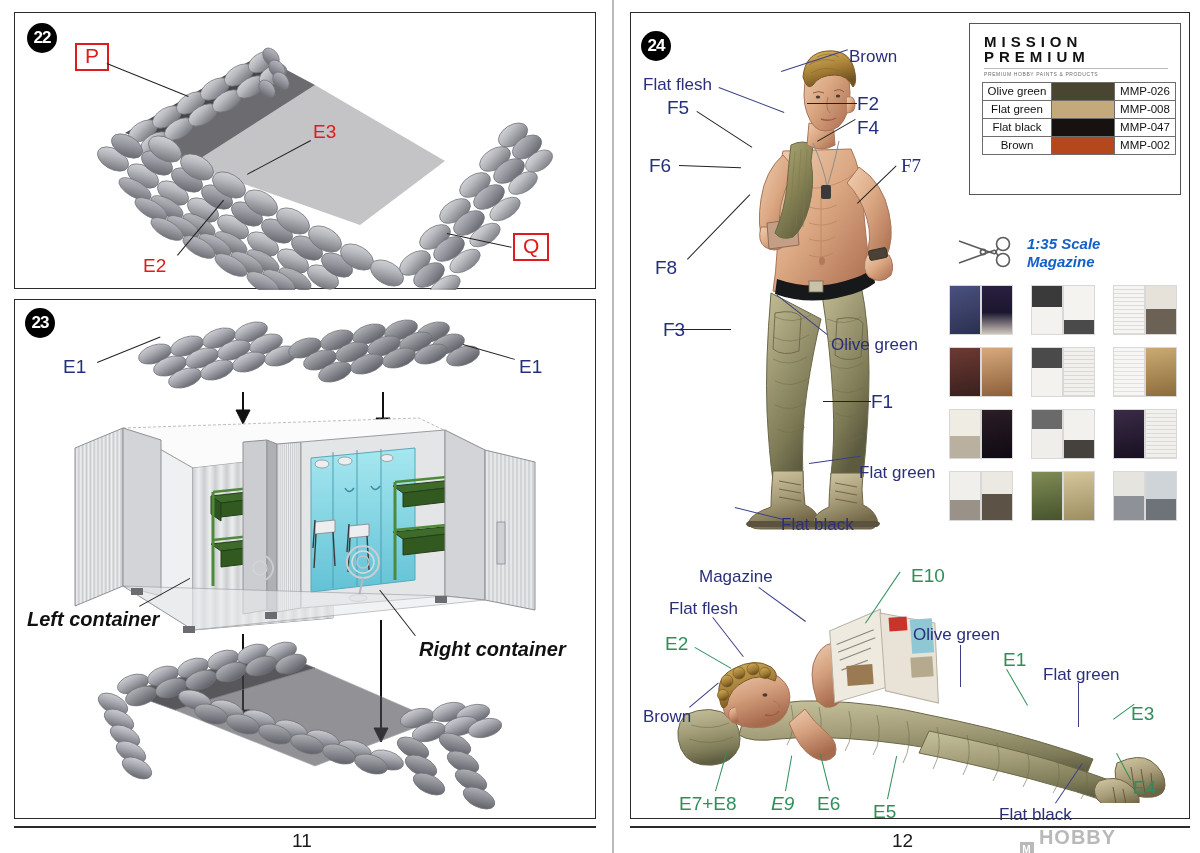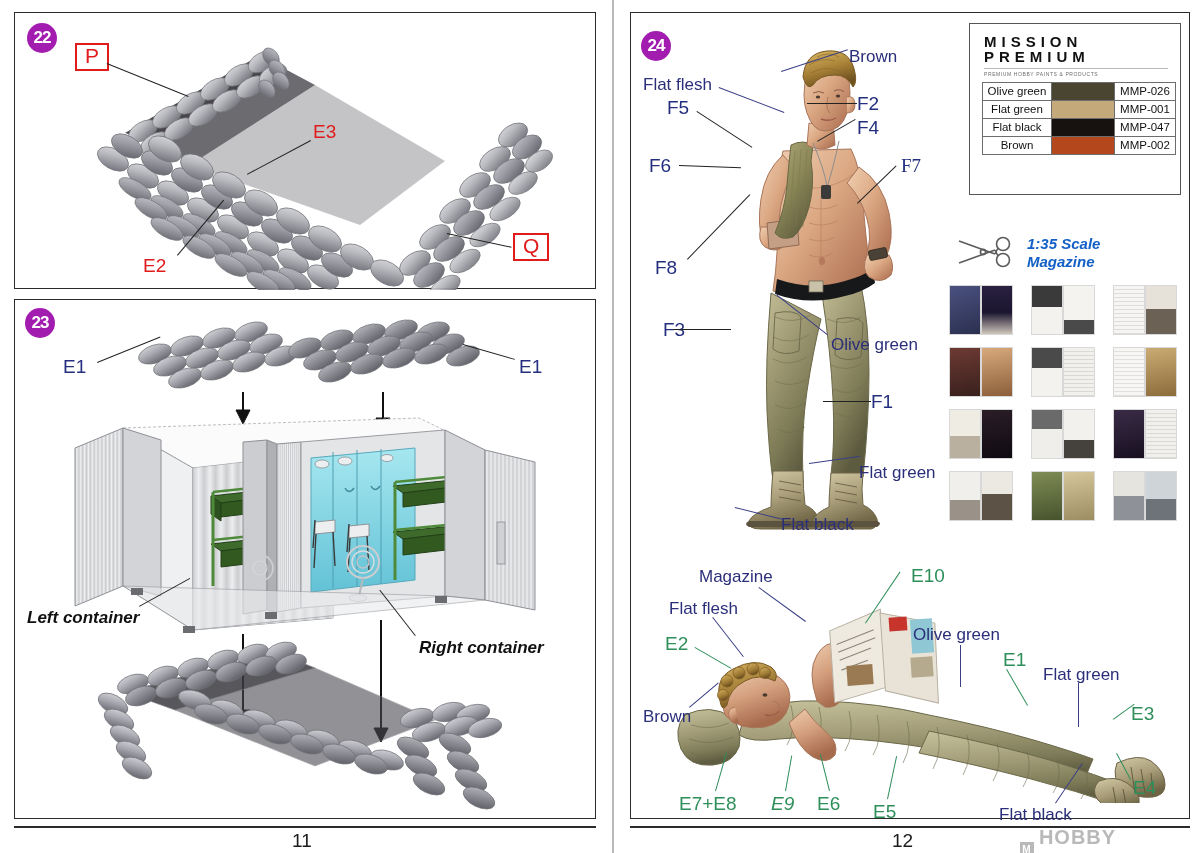--- a/index.html
+++ b/index.html
@@ -15,32 +15,32 @@
   .spine{position:absolute;left:612px;top:0;width:2px;height:853px;background:#b9b9b9;}
 
   
   .panel{position:absolute;border:1.5px solid #2b2b2b;background:#fff;box-sizing:border-box;}
   .panel.p22{left:14px;top:12px;width:582px;height:277px;}
   .panel.p23{left:14px;top:299px;width:582px;height:520px;}
   .panel.pr {left:10px;top:12px;width:560px;height:807px;}
 
   
   .step-badge{position:absolute;width:30px;height:30px;border-radius:50%;
-    background:#a21caf;color:#fff;font-weight:bold;font-size:17px;
+    background:#000000;color:#fff;font-weight:bold;font-size:17px;
     display:flex;align-items:center;justify-content:center;font-family:"Liberation Sans",sans-serif;
     letter-spacing:-1px;}
 
   
   .lab{position:absolute;white-space:nowrap;font-family:"Liberation Sans",sans-serif;}
   .lab-red{color:#e01b1b;font-size:19px;}
   .lab-red-box{color:#e01b1b;font-size:21px;border:2px solid #e01b1b;padding:0px 8px 2px 8px;line-height:1.05;}
   .lab-blue{color:#2b2f7a;font-size:17px;}
   .lab-navy{color:#24307f;font-size:19px;}
   .lab-green{color:#2f8f5b;font-size:19px;}
-  .lab-black-bi{color:#111;font-size:17px;font-weight:bold;font-style:italic;}
+  .lab-black-bi{color:#111;font-size:20px;font-weight:bold;font-style:italic;}
 
   
   .leader{position:absolute;background:#222;transform-origin:0 0;height:1.2px;}
   .leader.blue{background:#3a3f86;}
   .leader.green{background:#2f8f5b;}
 
   
   .art{position:absolute;}
 
   
@@ -531,21 +531,21 @@
           <table class="paints">
             <tbody>
               <tr>
                 <td class="nm">Olive green</td>
                 <td class="sw" style="background:#4a4530"></td>
                 <td class="cd">MMP-026</td>
               </tr>
               <tr>
                 <td class="nm">Flat green</td>
                 <td class="sw" style="background:#c4a97a"></td>
-                <td class="cd">MMP-001</td>
+                <td class="cd">MMP-008</td>
               </tr>
               <tr>
                 <td class="nm">Flat black</td>
                 <td class="sw" style="background:#171210"></td>
                 <td class="cd">MMP-047</td>
               </tr>
               <tr>
                 <td class="nm">Brown</td>
                 <td class="sw" style="background:#b4481c"></td>
                 <td class="cd">MMP-002</td>

